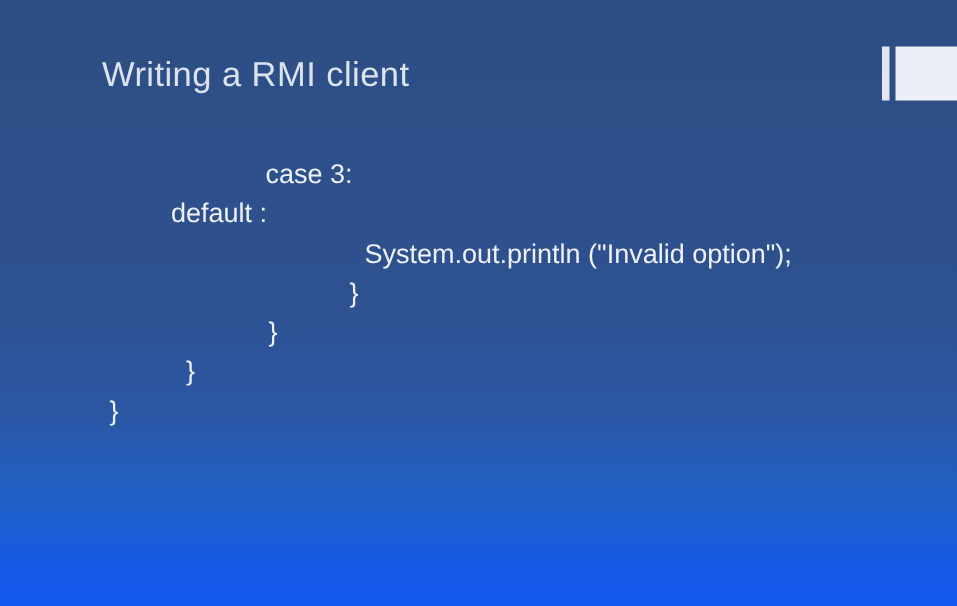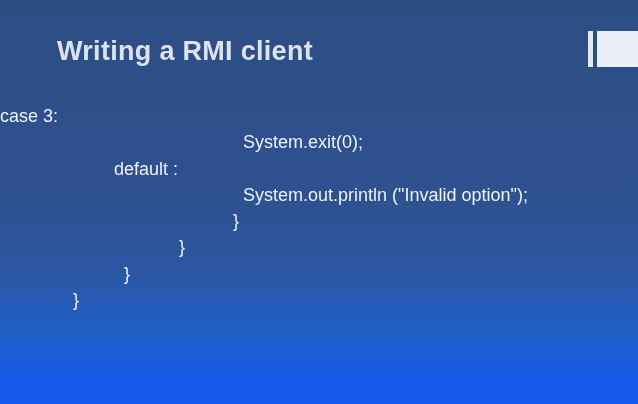--- a/index.html
+++ b/index.html
@@ -21,24 +21,24 @@
       var(--bg-top, #2d4e83) 0%,
       var(--bg-mid, #2e5190) 50%,
       #2b57a4 68%,
       #2060c6 82%,
       #1659e9 95%,
       var(--bg-bottom, #145af0) 100%
     );
   }
   .title {
     position: absolute;
-    left: 57px;
+    left: 68px;
     top: 36px;
-    font-size: 27px;
-    font-weight: bold;
+    font-size: 23px;
+    font-weight: normal;
     letter-spacing: 0.3px;
     color: var(--title-text, #dce3ef);
     white-space: nowrap;
   }
   .accent-bar {
     position: absolute;
     left: 588px;
     top: 31px;
     width: 5px;
     height: 36px;
@@ -69,22 +69,21 @@
 </head>
 <body>
 
 <div class="slide">
   <div class="title">Writing a RMI client</div>
 
   <div class="accent-bar"></div>
   <div class="accent-block"></div>
 
   <div class="code">
-    <div class="code-line" style="">case 3:</div>
-    <div class="code-line" style="margin-left:243px">System.exit(0);</div>
+    <div class="code-line" style="margin-left:177px">case 3:</div>
     <div class="code-line" style="margin-left:114px">default :</div>
     <div class="code-line" style="margin-left:243px">System.out.println ("Invalid option");</div>
     <div class="code-line" style="margin-left:233px">}</div>
     <div class="code-line" style="margin-left:179px">}</div>
     <div class="code-line" style="margin-left:124px">}</div>
     <div class="code-line" style="margin-left:73px">}</div>
   </div>
 </div>
 
 </body></html>

